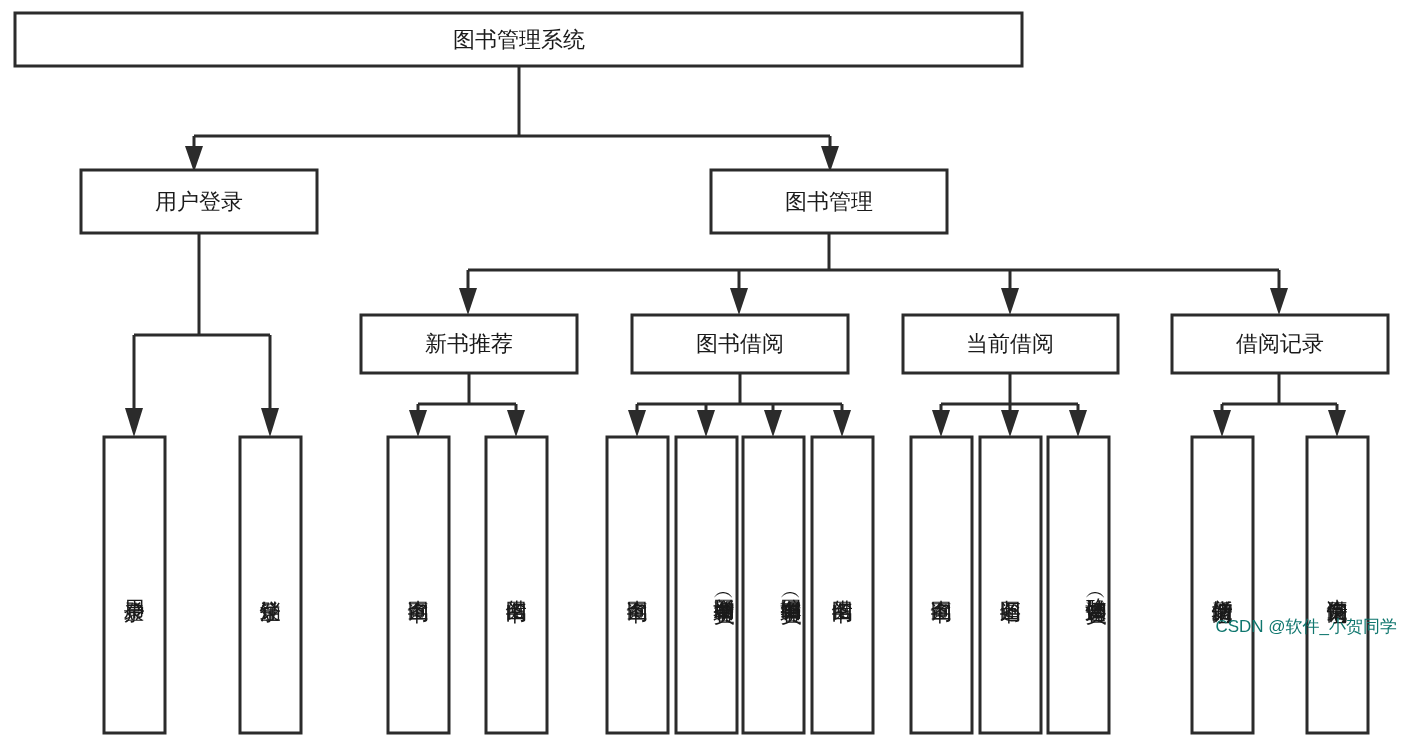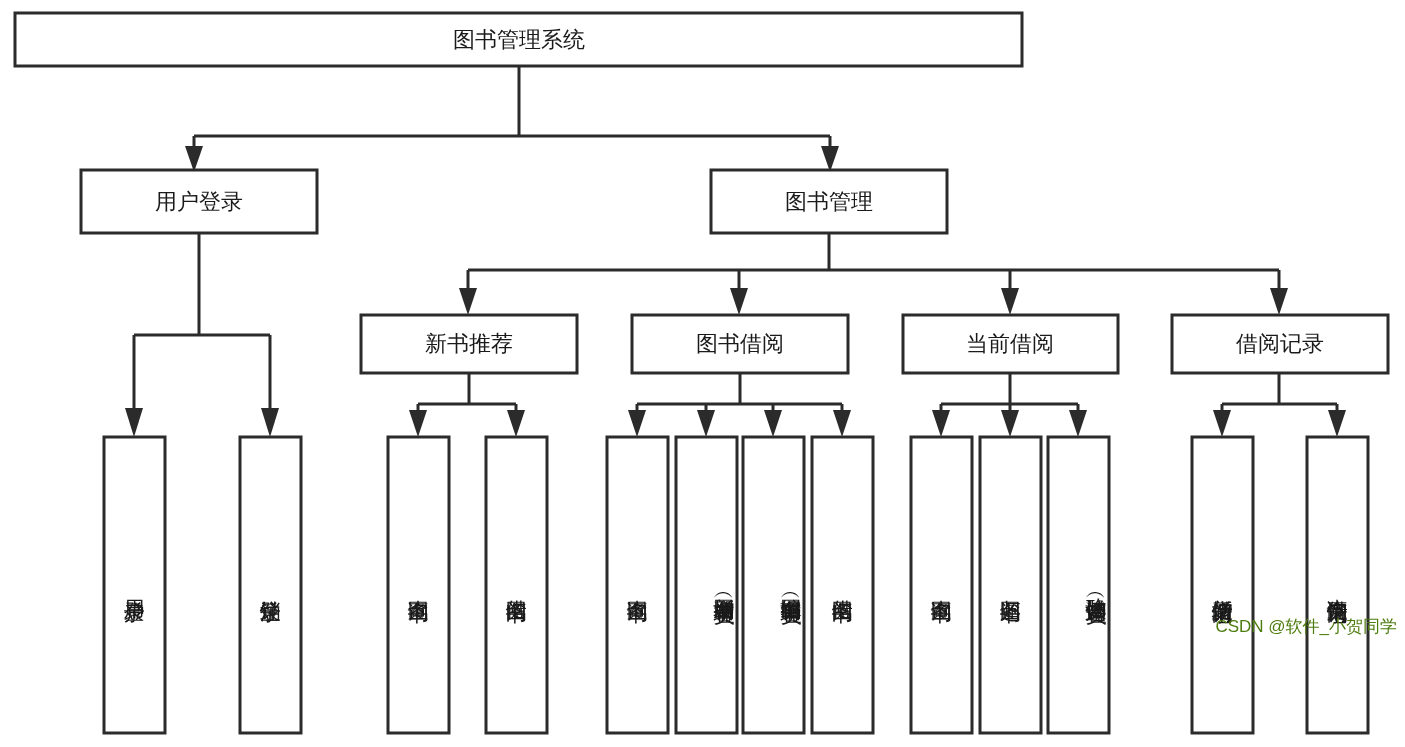--- a/index.html
+++ b/index.html
@@ -60,21 +60,21 @@
     letter-spacing: 1px;
     pointer-events: none;
     text-align: center;
   }
   .watermark {
     position: absolute;
     right: 8px;
     bottom: 4px;
     font-family: "Liberation Sans", "DejaVu Sans", sans-serif;
     font-size: 17px;
-    color: #4d7c0f;
+    color: #0f766e;
     white-space: nowrap;
   }
 </style>
 </head>
 <body>
 
 <div id="diagram-root">
 
   <svg class="layer" viewBox="0 0 1405 747">
     <defs></defs>

